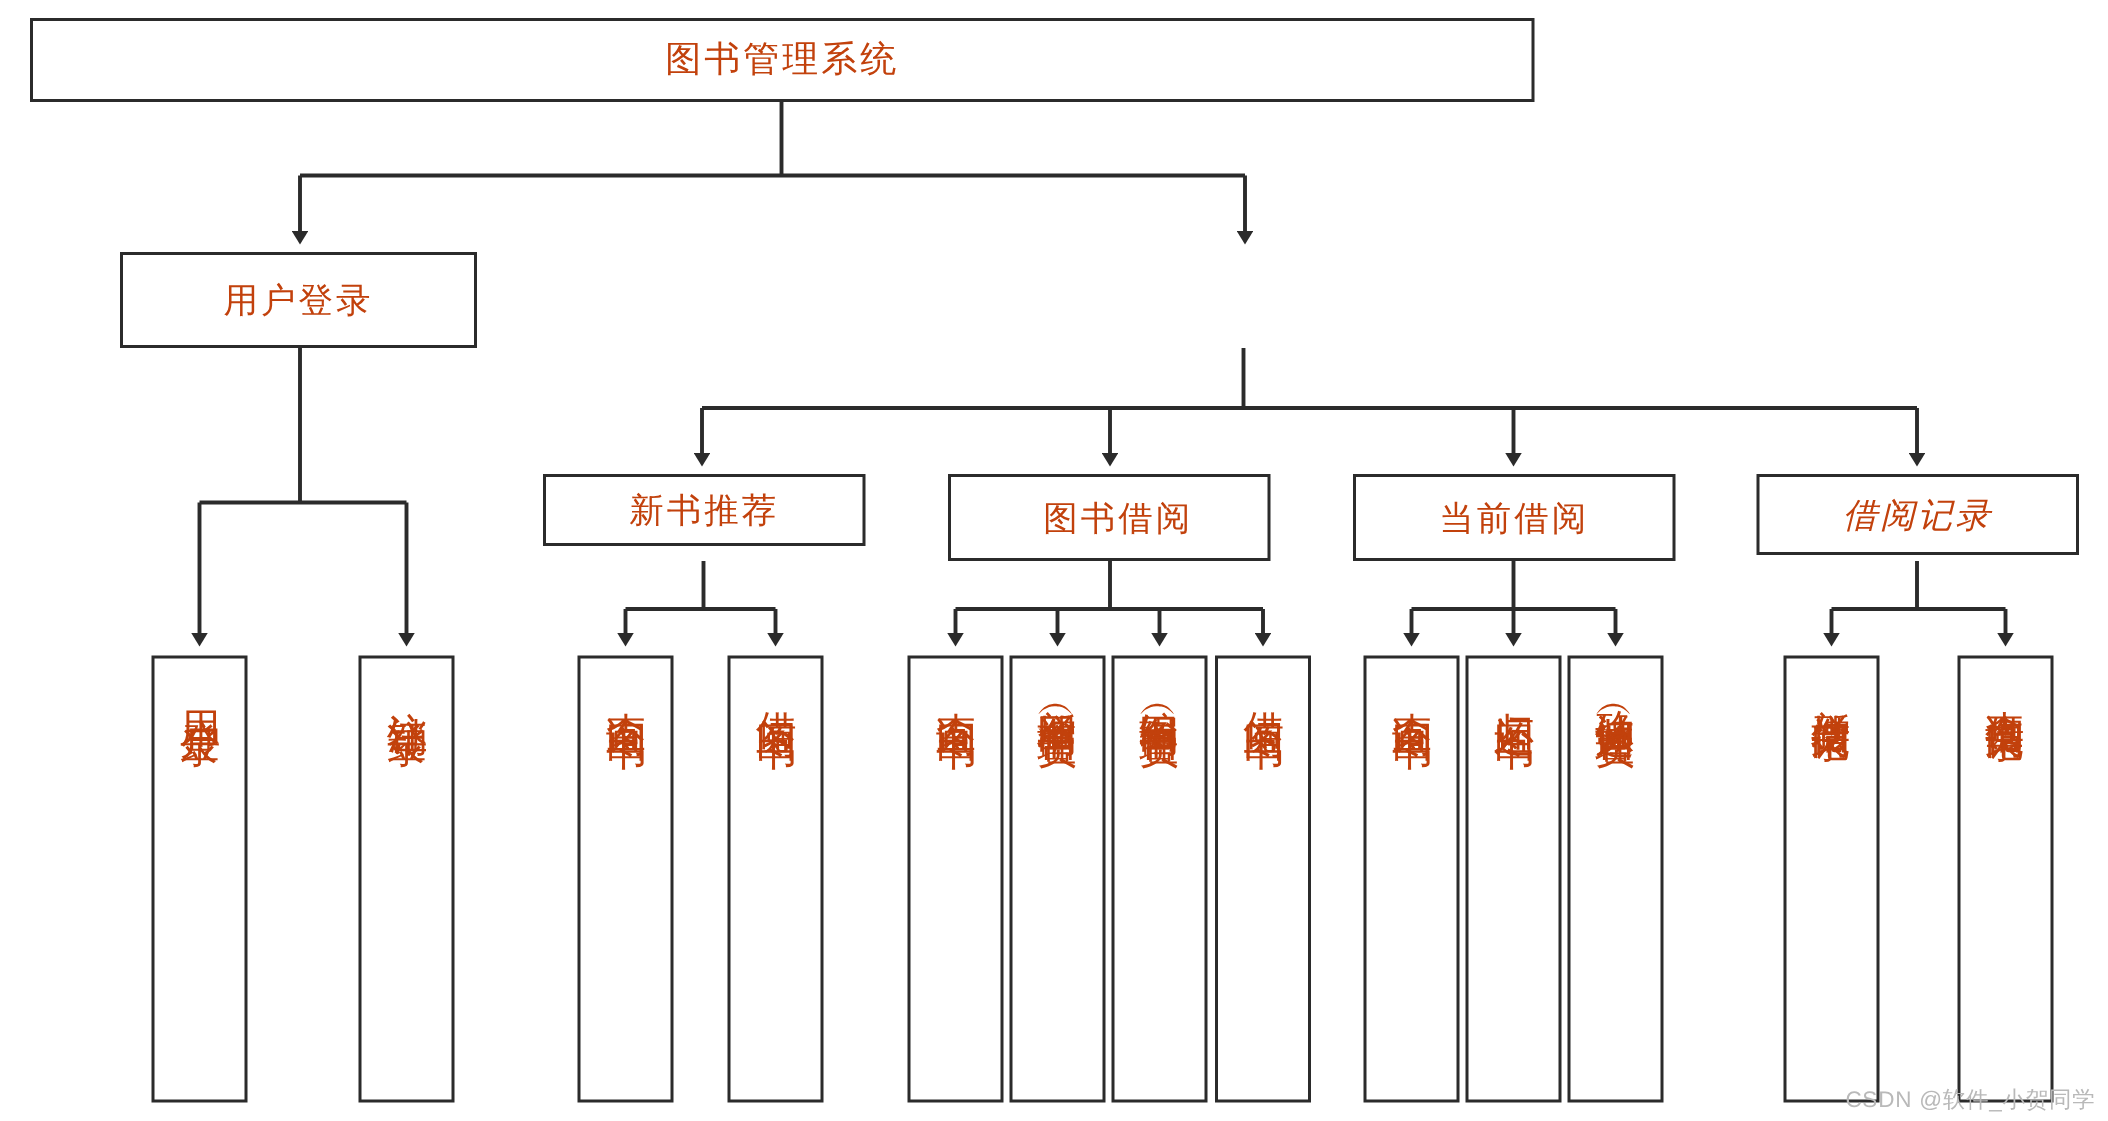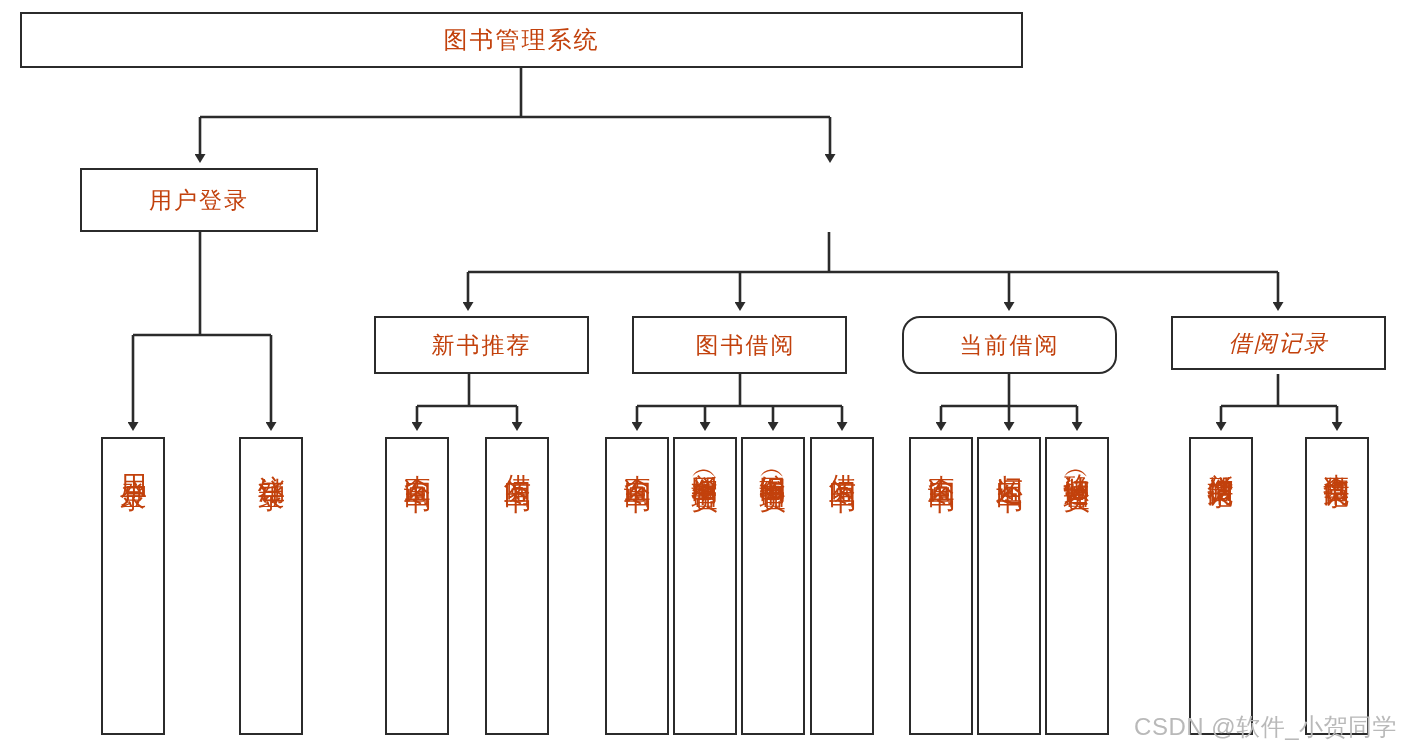--- a/index.html
+++ b/index.html
@@ -66,21 +66,21 @@
     white-space: nowrap;
   }
   .node.v.tall .lbl {
     font-size: 26px;
     letter-spacing: 2px;
   }
   .watermark {
     position: absolute;
     right: 8px;
     bottom: 4px;
-    font-size: 24px;
+    font-size: 15px;
     color: #b9b9b9;
     letter-spacing: 0.5px;
     white-space: nowrap;
     user-select: none;
   }
 </style>
 </head>
 <body>
 
 <div id="canvas">
@@ -137,29 +137,29 @@
 
   <div class="node h root" style="left:20px; top:12px; width:1003px; height:56px;">
     <span class="lbl">图书管理系统</span>
   </div>
 
   <div class="node h" style="left:80px; top:168px; width:238px; height:64px;">
     <span class="lbl">用户登录</span>
   </div>
 
 
-  <div class="node h" style="left:362px; top:316px; width:215px; height:58px;margin-left:12px;">
+  <div class="node h" style="left:362px; top:316px; width:215px; height:48px;">
     <span class="lbl">新书推荐</span>
   </div>
 
   <div class="node h" style="left:632px; top:316px; width:215px; height:58px;padding-left:12px;">
     <span class="lbl">图书借阅</span>
   </div>
 
-  <div class="node h" style="left:902px; top:316px; width:215px; height:58px;border-radius:18px;">
+  <div class="node h" style="left:902px; top:316px; width:215px; height:58px;">
     <span class="lbl">当前借阅</span>
   </div>
 
   <div class="node h" style="left:1171px; top:316px; width:215px; height:54px;font-style:italic;">
     <span class="lbl">借阅记录</span>
   </div>
 
   <div class="node v" style="left:101px; top:437px; width:64px; height:298px;">
     <span class="lbl">用户登录</span>
   </div>

